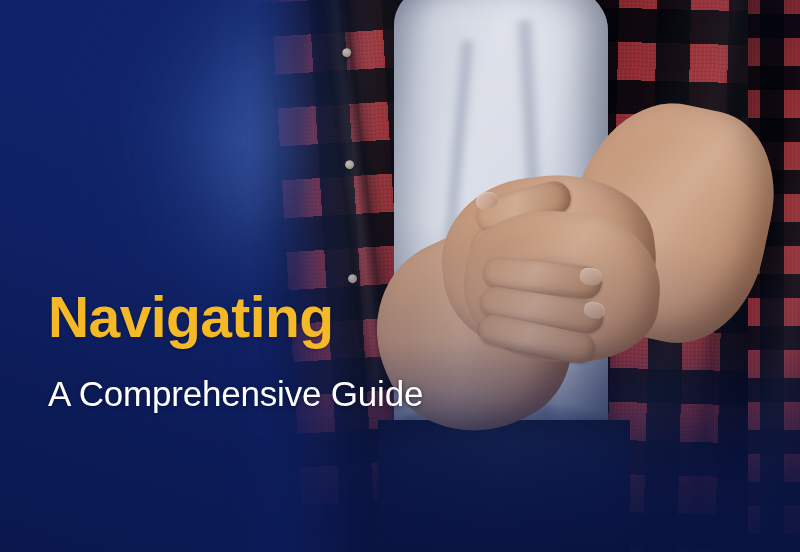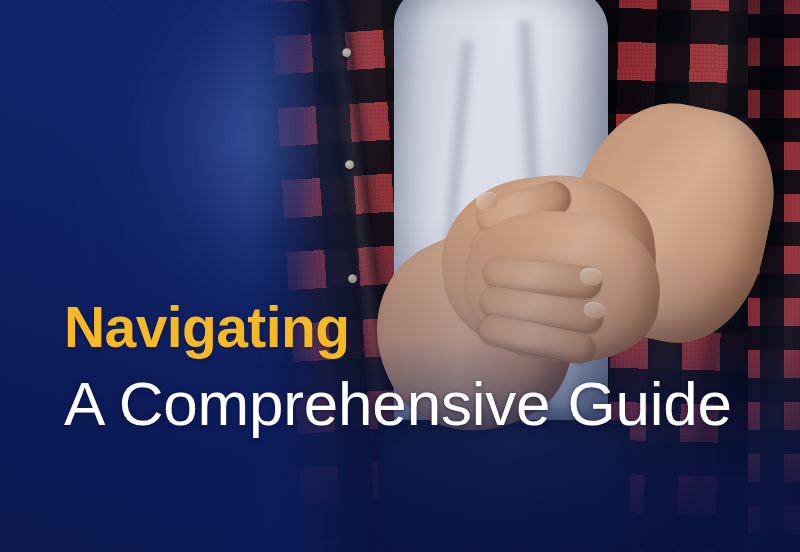--- a/index.html
+++ b/index.html
@@ -346,37 +346,36 @@
       rgba(16,35,106,0.97) 0%,
       rgba(16,35,106,0.74) 26%,
       rgba(16,35,106,0.34) 56%,
       rgba(16,35,106,0.08) 82%,
       rgba(16,35,106,0) 100%);
   }
 
   
   .text-block {
     position:absolute;
-    left:64px; top:282px;
+    left:48px; top:282px;
     width:700px;
     z-index:8;
-    margin-top:10px;
   }
   .title-line {
     font-size:57px;
     line-height:70px;
     font-weight:bold;
     color:#f5b827;
     letter-spacing:-0.6px;
     white-space:nowrap;
     text-shadow:0 1px 3px rgba(6,14,46,0.45);
   }
   .subtitle {
     margin-top:14px;
-    font-size:62px;
+    font-size:35px;
     line-height:56px;
     font-weight:normal;
     color:#ffffff;
     letter-spacing:-0.2px;
     white-space:nowrap;
     text-shadow:0 1px 4px rgba(6,14,46,0.6);
   }
 </style>
 </head>
 <body>

